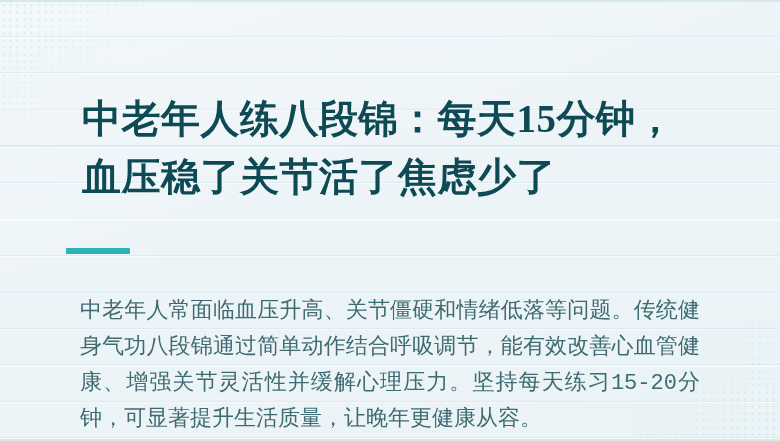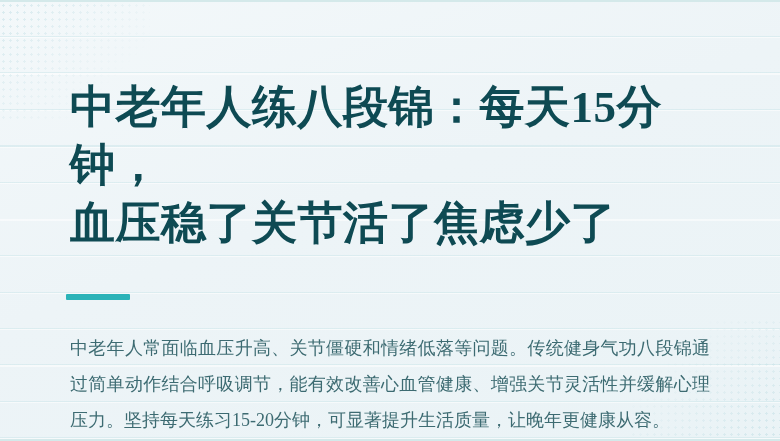--- a/index.html
+++ b/index.html
@@ -58,46 +58,46 @@
             mask-image: linear-gradient(315deg, rgba(0,0,0,0.9) 0%, rgba(0,0,0,0) 72%);
   }
 
   #content {
     position: relative;
     z-index: 2;
     padding: 0 66px;
   }
 
   #headline {
-    margin: 4px;
+    margin: 16px;
     padding-top: 72px;
     font-family: "Liberation Serif", "DejaVu Serif", serif;
-    font-size: 45px;
+    font-size: 39px;
     line-height: 58px;
     font-weight: bold;
     letter-spacing: 0.5px;
     color: #0e4a53;
     white-space: pre-line;
     max-width: 660px;
   }
 
   #accent-rule {
     margin-top: 42px;
     width: 64px;
     height: 6px;
     border-radius: 1px;
     background-color: #2bb3b8;
   }
 
   #summary {
-    margin: 4px;
+    margin: 14px;
     padding-top: 26px;
     max-width: 652px;
-    font-family: Liberation Serif, serif;
-    font-size: 18px;
+    font-family: Liberation Mono, monospace;
+    font-size: 22px;
     line-height: 36px;
     color: #3d6b72;
     text-align: justify;
     text-justify: inter-ideograph;
   }
 </style>
 </head>
 <body>
 
 <div id="card">

